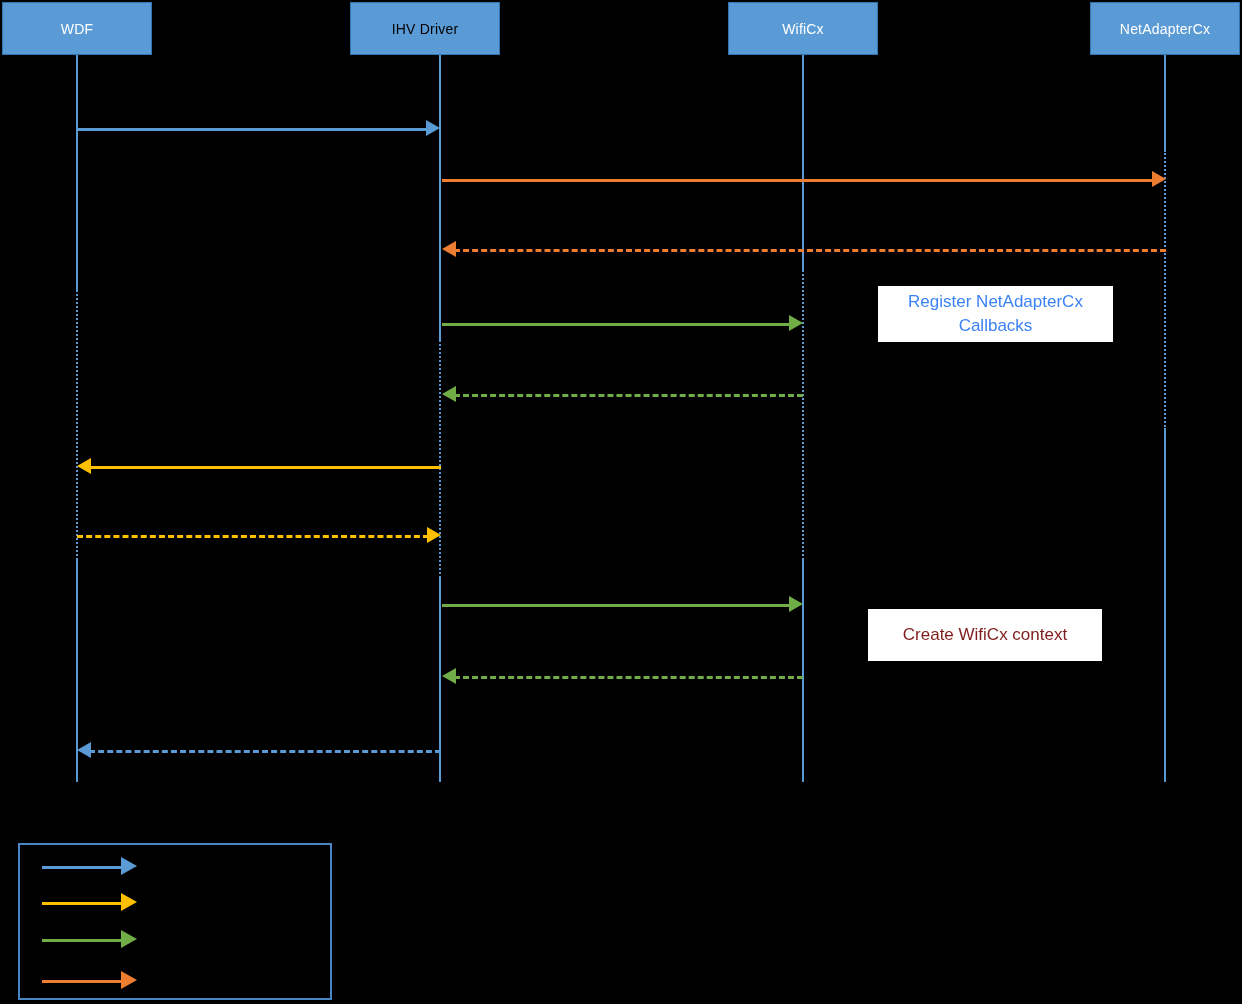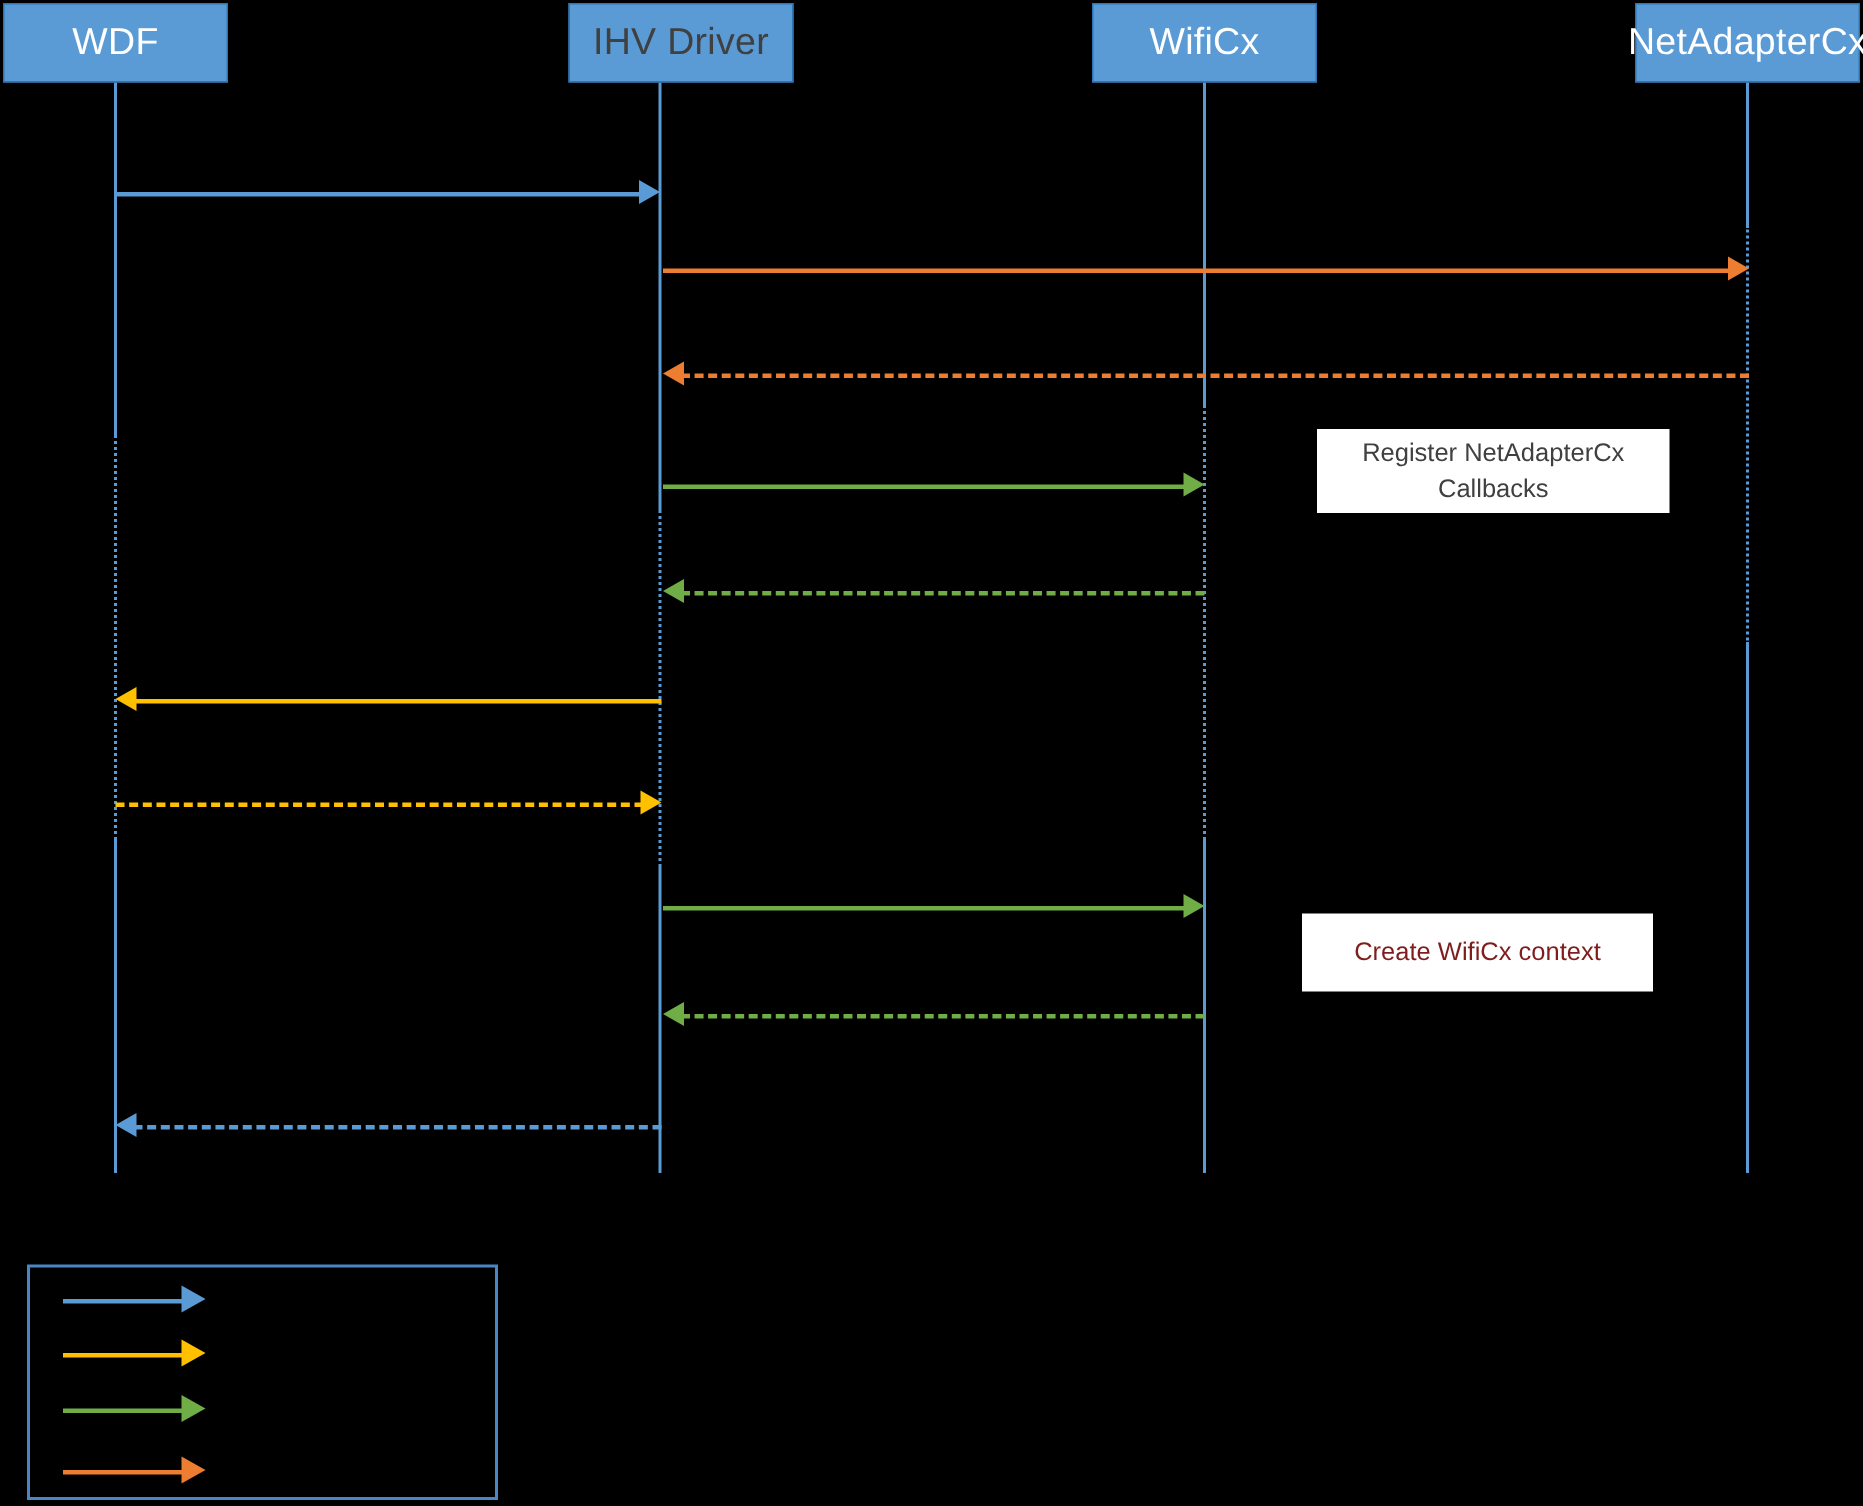--- a/index.html
+++ b/index.html
@@ -16,21 +16,21 @@
     height: 1004px;
     background: #000000;
     overflow: hidden;
   }
   .lifeline-header {
     position: absolute;
     box-sizing: border-box;
     background: #5B9BD5;
     border: 1px solid #2E75B6;
     color: #FFFFFF;
-    font-size: 25px;
+    font-size: 14px;
     display: flex;
     align-items: center;
     justify-content: center;
     text-align: center;
     letter-spacing: 0.2px;
   }
   .lifeline {
     position: absolute;
     width: 0;
     border-left-width: 2px;
@@ -107,21 +107,21 @@
 <body>
 
 <div id="canvas" style="background: rgb(0, 0, 0);">
     <div class="lifeline solid" style="left: 76px; top: 55px; height: 235px; border-left-color: rgb(91, 155, 213);"></div>
     <div class="lifeline dotted" style="left: 76px; top: 290px; height: 270px; border-left-color: rgb(91, 155, 213);"></div>
     <div class="lifeline solid" style="left: 76px; top: 560px; height: 222px; border-left-color: rgb(91, 155, 213);"></div>
     <div class="lifeline-header" style="left: 2px; top: 2px; width: 150px; height: 53px; background: rgb(91, 155, 213); border-color: rgb(46, 117, 182); color: rgb(255, 255, 255);">WDF</div>
     <div class="lifeline solid" style="left: 439px; top: 55px; height: 285px; border-left-color: rgb(91, 155, 213);"></div>
     <div class="lifeline dotted" style="left: 439px; top: 340px; height: 238px; border-left-color: rgb(91, 155, 213);"></div>
     <div class="lifeline solid" style="left: 439px; top: 578px; height: 204px; border-left-color: rgb(91, 155, 213);"></div>
-    <div class="lifeline-header" style="left: 379px; top: 2px; width: 150px; height: 53px; background: rgb(91, 155, 213); border-color: rgb(46, 117, 182); color: #404040;">IHV Driver</div>
+    <div class="lifeline-header" style="left: 350px; top: 2px; width: 150px; height: 53px; background: rgb(91, 155, 213); border-color: rgb(46, 117, 182); color: #000000;">IHV Driver</div>
     <div class="lifeline solid" style="left: 802px; top: 55px; height: 215px; border-left-color: rgb(91, 155, 213);"></div>
     <div class="lifeline dotted" style="left: 802px; top: 270px; height: 290px; border-left-color: rgb(91, 155, 213);"></div>
     <div class="lifeline solid" style="left: 802px; top: 560px; height: 222px; border-left-color: rgb(91, 155, 213);"></div>
     <div class="lifeline-header" style="left: 728px; top: 2px; width: 150px; height: 53px; background: rgb(91, 155, 213); border-color: rgb(46, 117, 182); color: rgb(255, 255, 255);">WifiCx</div>
     <div class="lifeline solid" style="left: 1164px; top: 55px; height: 95px; border-left-color: rgb(91, 155, 213);"></div>
     <div class="lifeline dotted" style="left: 1164px; top: 150px; height: 280px; border-left-color: rgb(91, 155, 213);"></div>
     <div class="lifeline solid" style="left: 1164px; top: 430px; height: 352px; border-left-color: rgb(91, 155, 213);"></div>
     <div class="lifeline-header" style="left: 1090px; top: 2px; width: 150px; height: 53px; background: rgb(91, 155, 213); border-color: rgb(46, 117, 182); color: rgb(255, 255, 255);">NetAdapterCx</div>
     <div class="msg solid" style="left: 77px; top: 128px; width: 363px;">
       <div class="shaft" style="border-top-color: rgb(91, 155, 213); width: 351px; left: 0px;"></div>
@@ -156,21 +156,21 @@
       <div class="head right" style="left: 347px; border-left-color: rgb(112, 173, 71);"></div>
     </div>
     <div class="msg dashed" style="left: 442px; top: 676px; width: 361px;">
       <div class="shaft" style="border-top-color: rgb(112, 173, 71); width: 349px; left: 12px;"></div>
       <div class="head left" style="left: 0px; border-right-color: rgb(112, 173, 71);"></div>
     </div>
     <div class="msg dashed" style="left: 77px; top: 750px; width: 364px;">
       <div class="shaft" style="border-top-color: rgb(91, 155, 213); width: 352px; left: 12px;"></div>
       <div class="head left" style="left: 0px; border-right-color: rgb(91, 155, 213);"></div>
     </div>
-    <div class="note-box" style="left: 878px; top: 286px; width: 235px; height: 56px; background: rgb(255, 255, 255); color: #404040;">Register NetAdapterCx
+    <div class="note-box" style="left: 878px; top: 286px; width: 235px; height: 56px; background: rgb(255, 255, 255); color: #3b82f6;">Register NetAdapterCx
 Callbacks</div>
     <div class="note-box" style="left: 868px; top: 609px; width: 234px; height: 52px; background: rgb(255, 255, 255); color: #7f1d1d;">Create WifiCx context</div>
     <div class="legend-box" style="left: 18px; top: 843px; width: 314px; height: 157px; border-color: rgb(74, 134, 197);"></div>
     <div class="legend-row" style="left: 42px; top: 866px; width: 95px;">
       <div class="shaft" style="width: 81px; border-top-color: rgb(91, 155, 213);"></div>
       <div class="head" style="left: 79px; border-left-color: rgb(91, 155, 213);"></div>
     </div>
     <div class="legend-row" style="left: 42px; top: 902px; width: 95px;">
       <div class="shaft" style="width: 81px; border-top-color: rgb(255, 192, 0);"></div>
       <div class="head" style="left: 79px; border-left-color: rgb(255, 192, 0);"></div>

